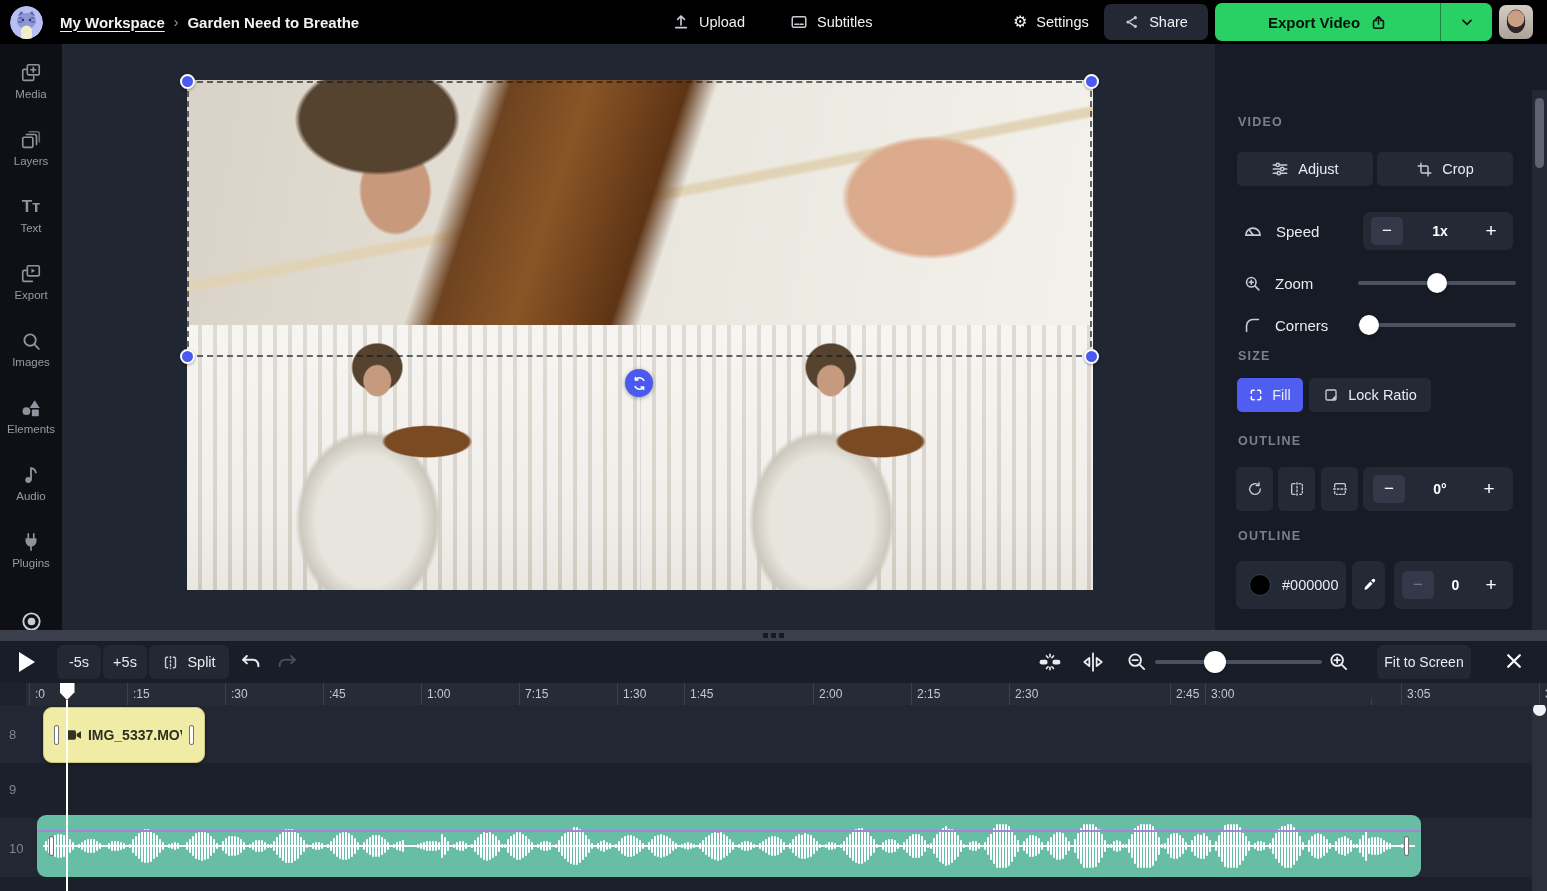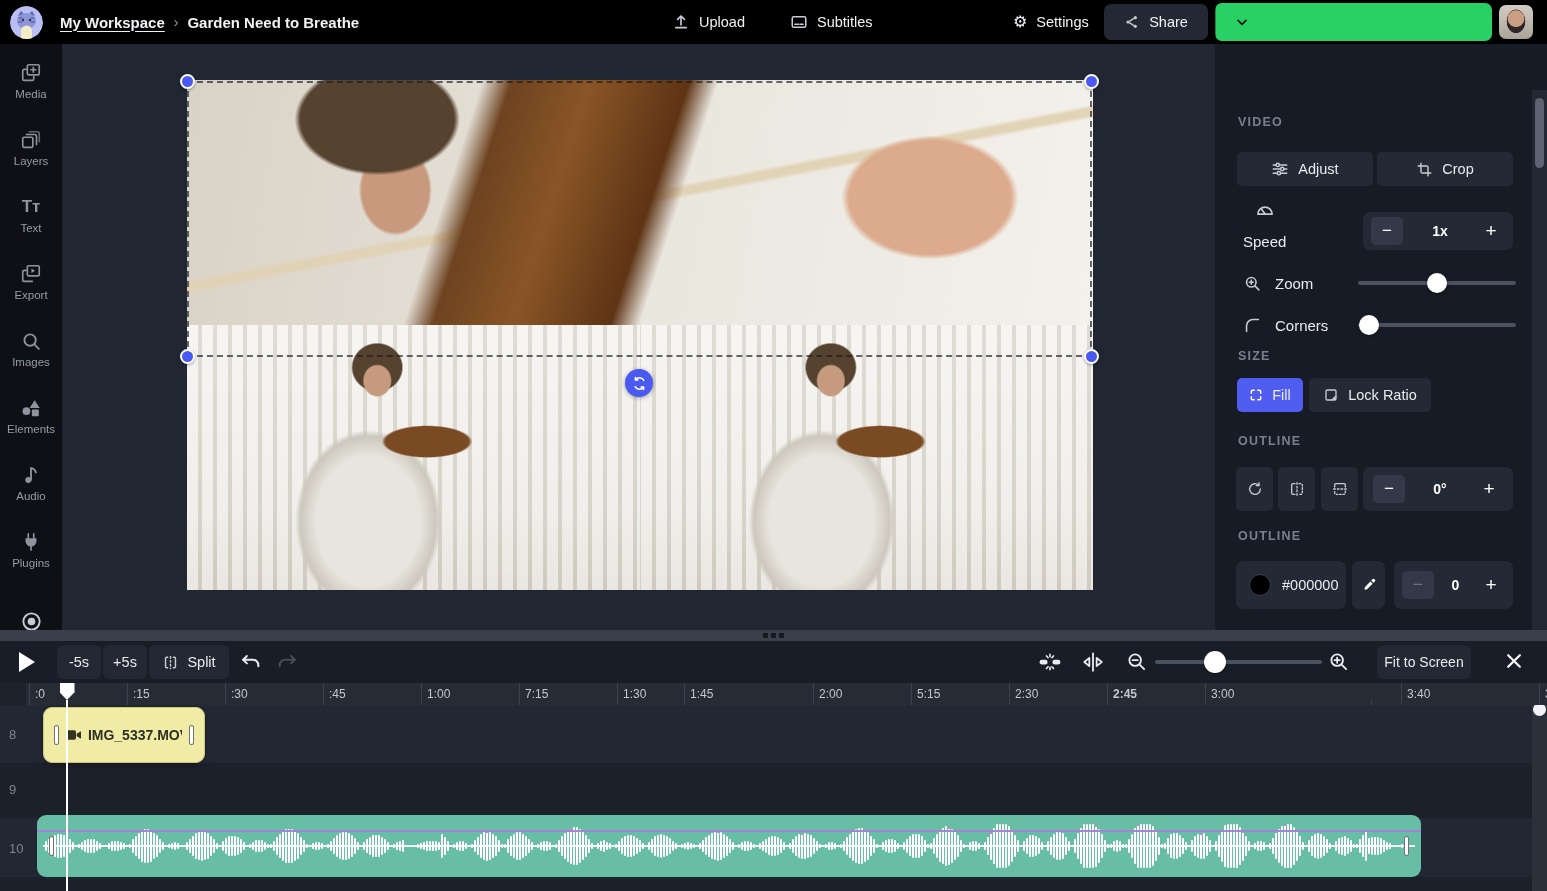--- a/index.html
+++ b/index.html
@@ -88,21 +88,21 @@
   .tab.active::after { content:""; position:absolute; left:0; bottom:0; width:100%; height:3px;
     background:#fff; border-radius:2px; }
   .sec-label { position:absolute; left:23px; font-size:12.5px; font-weight:700; letter-spacing:1.2px;
     color:#78808f; }
   .btn { background:#242936; border-radius:5px; display:flex; align-items:center; justify-content:center;
     gap:9px; color:#e9ebef; font-size:14.5px; cursor:pointer; }
   #adjust-btn { position:absolute; left:22px; top:108px; width:136px; height:34px; }
   #crop-btn   { position:absolute; left:162px; top:108px; width:136px; height:34px; }
   .row-label { position:absolute; left:28px; display:flex; align-items:center; gap:13px;
     color:#e9ebef; font-size:15px; }
-  #speed-label { top:156px; height:38px;flex-direction:column; }
+  #speed-label { top:168px; height:38px; }
   #zoom-label { top:222px; height:34px; }
   #corners-label { top:264px; height:34px; }
   .ctrl-group { position:absolute; background:#242936; border-radius:7px; display:flex;
     align-items:center; justify-content:space-between; }
   #speed-group { left:148px; top:168px; width:150px; height:38px; padding:0 8px; }
   .mini { width:32px; height:28px; background:#333948; border-radius:5px; display:flex; align-items:center;
     justify-content:center; color:#fff; font-size:17px; cursor:pointer; }
   .plus-plain { color:#fff; font-size:19px; cursor:pointer; width:28px; text-align:center; }
   .grp-value { color:#fff; font-size:14px; font-weight:700; }
   .slider { position:absolute; left:143px; width:158px; height:34px; cursor:pointer; }
@@ -246,20 +246,29 @@
           <circle cx="6" cy="12" r="2.4" fill="currentColor"></circle>
             <circle cx="17" cy="5.5" r="2.4" fill="currentColor"></circle>
             <circle cx="17" cy="18.5" r="2.4" fill="currentColor"></circle>
           <path d="M8 11l7-4.5M8 13l7 4.5" stroke="currentColor" stroke-width="2" fill="none"></path>
         </svg>
       </span>
       <span>Share</span>
     </div>
 
     <div id="export-btn">
+      <div id="export-main">
+        <span>Export Video</span>
+        <span>
+          <svg width="17" height="17" viewBox="0 0 24 24" fill="none" stroke="#06130a" stroke-width="2.2" stroke-linecap="round" stroke-linejoin="round">
+            <path d="M9 9H7a2 2 0 0 0-2 2v7a2 2 0 0 0 2 2h10a2 2 0 0 0 2-2v-7a2 2 0 0 0-2-2h-2"></path>
+            <path d="M12 14V3.5M8.5 7L12 3.5 15.5 7"></path>
+          </svg>
+        </span>
+      </div>
       <div id="export-caret">
         <span>
           <svg width="16" height="16" viewBox="0 0 24 24" fill="none" stroke="#06130a" stroke-width="2.5" stroke-linecap="round" stroke-linejoin="round">
             <path d="M6 9.5l6 6 6-6"></path>
           </svg>
         </span>
       </div>
     </div>
 
     <div id="avatar"></div>
@@ -594,26 +603,26 @@
       <div id="ruler-ticks">
         <div class="tick" style="left: 29px;"><span>:0</span></div>
         <div class="tick" style="left: 127px;"><span>:15</span></div>
         <div class="tick" style="left: 225px;"><span>:30</span></div>
         <div class="tick" style="left: 323px;"><span>:45</span></div>
         <div class="tick" style="left: 421px;"><span>1:00</span></div>
         <div class="tick" style="left: 519px;"><span>7:15</span></div>
         <div class="tick" style="left: 617px;"><span>1:30</span></div>
         <div class="tick" style="left: 684px;"><span>1:45</span></div>
         <div class="tick" style="left: 813px;"><span>2:00</span></div>
-        <div class="tick" style="left: 911px;"><span>5:15</span></div>
+        <div class="tick" style="left: 911px;"><span>2:15</span></div>
         <div class="tick" style="left: 1009px;"><span>2:30</span></div>
-        <div class="tick" style="left: 1107px; font-weight: bold;"><span>2:45</span></div>
+        <div class="tick" style="left: 1170px;"><span>2:45</span></div>
         <div class="tick" style="left: 1205px;"><span>3:00</span></div>
         <div class="tick" style="left: 1371px; margin-top: 16px;"><span>3:15</span></div>
-        <div class="tick" style="left: 1401px;"><span>3:40</span></div>
+        <div class="tick" style="left: 1401px;"><span>3:05</span></div>
         <div class="tick" style="left: 1539px;"><span>3:45</span></div>
       </div>
     </div>
 
   <div id="tracks">
     <div class="trackrow" id="row8"></div>
     <div class="trackrow" id="row9"></div>
     <div class="trackrow" id="row10"></div>
     <span class="row-num" id="num8">8</span>
     <span class="row-num" id="num9">9</span>

